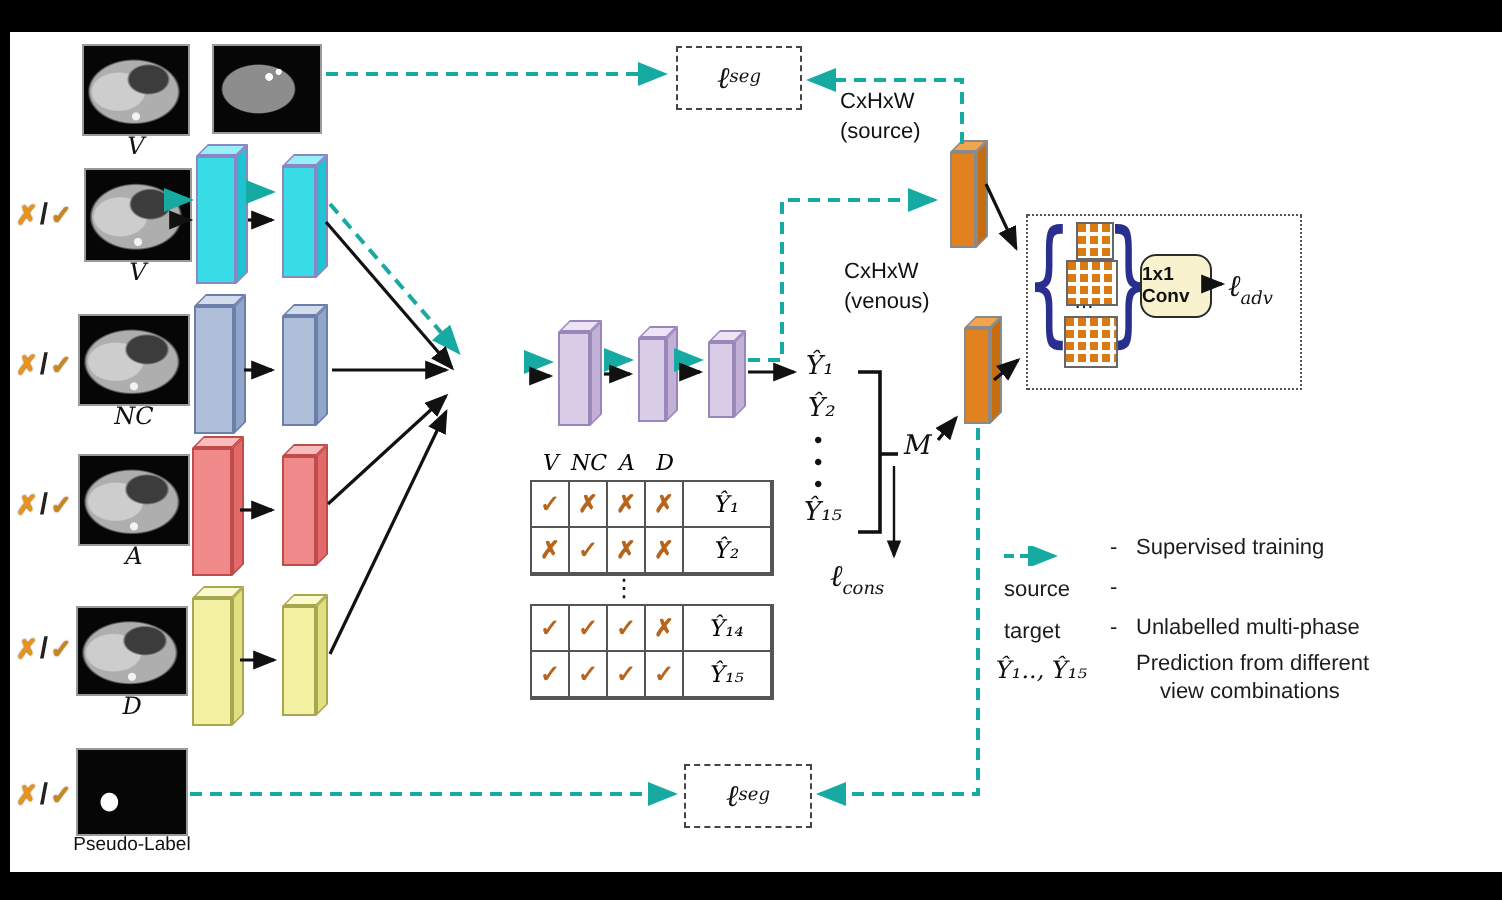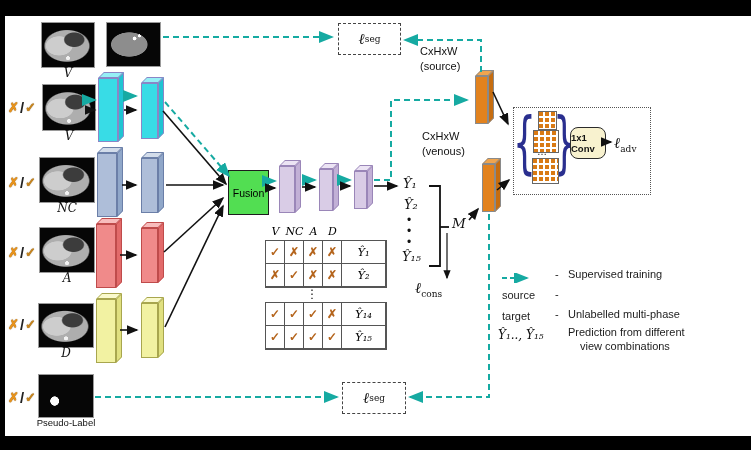--- a/index.html
+++ b/index.html
@@ -46,21 +46,21 @@
           font-size:10.5px;color:#000;z-index:1;}
   
   .xv{position:absolute;z-index:6;display:flex;align-items:center;font-weight:bold;font-size:13px;}
   .xv .x{color:#e8931c;text-shadow:0 0 1px #6e4200;}
   .xv .sl{color:#222;font-size:15px;margin:0 1px;}
   .xv .v{color:#c8861e;text-shadow:0 0 1px #6e4200;}
   
   .lossbox{position:absolute;border:1.5px dashed #444;background:#fff;display:flex;
            align-items:center;justify-content:center;z-index:1;}
   .lsym{font-family:"DejaVu Serif",serif;font-style:italic;font-size:15px;color:#111;}
-  .lsub{font-family:"DejaVu Serif",serif;font-size:9px;color:#111;}
+  .lsub{font-family:"DejaVu Serif",serif;font-style:italic;font-size:9px;color:#111;}
   .lossfree{position:absolute;z-index:6;color:#111;}
   
   .theaders{position:absolute;display:grid;grid-template-columns:19px 19px 19px 19px;z-index:6;}
   .theaders span{text-align:center;font-size:11px;}
   .ctable{position:absolute;display:grid;grid-template-columns:19px 19px 19px 19px 44px;
           grid-auto-rows:23px;border:1.3px solid #555;background:#fff;z-index:1;}
   .tcell{border-right:1px solid #555;border-bottom:1px solid #555;display:flex;
          align-items:center;justify-content:center;box-sizing:border-box;}
   .mark{font-weight:bold;font-size:12px;color:#b5651d;}
   .ylab{font-family:"DejaVu Serif",serif;font-style:italic;font-size:11.5px;}
@@ -217,23 +217,20 @@
       <i class="top"></i>
       <i class="side"></i>
       <i class="face"></i>
     </div>
   <div class="slab yellow" style="left:141px;top:303px;width:17px;height:55px">
       <i class="top"></i>
       <i class="side"></i>
       <i class="face"></i>
     </div>
 
-  <div id="fusion">
-      <span>Fusion</span>
-    </div>
   <div class="slab purple" style="left:279px;top:166px;width:16px;height:47px">
       <i class="top"></i>
       <i class="side"></i>
       <i class="face"></i>
     </div>
   <div class="slab purple" style="left:319px;top:169px;width:14px;height:42px">
       <i class="top"></i>
       <i class="side"></i>
       <i class="face"></i>
     </div>

